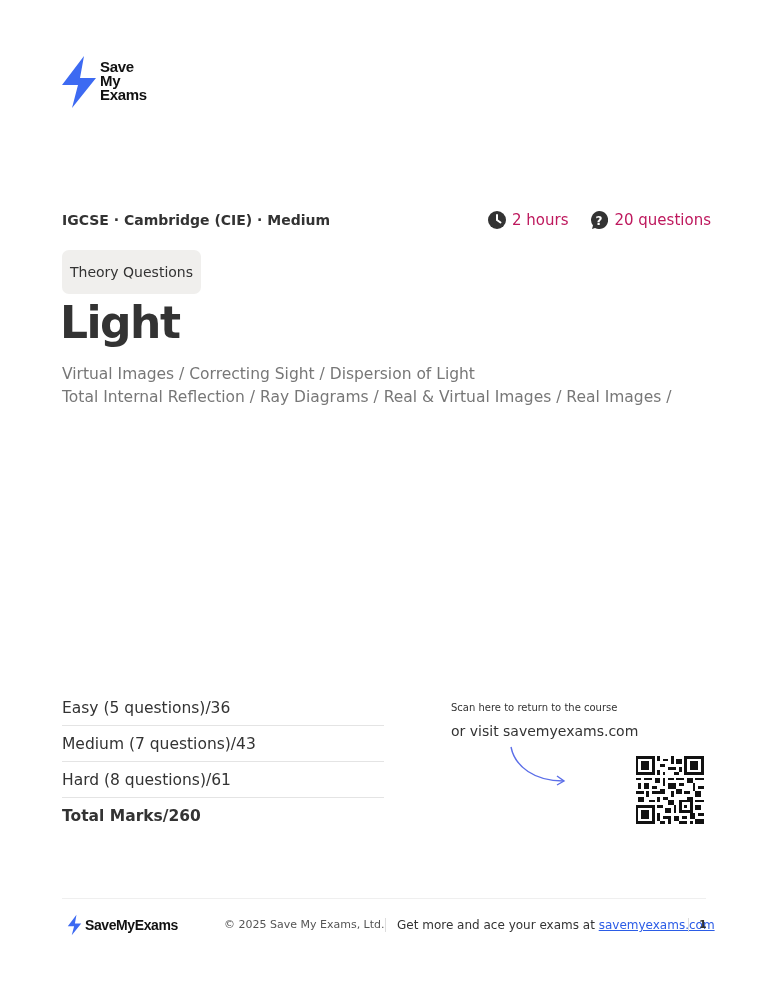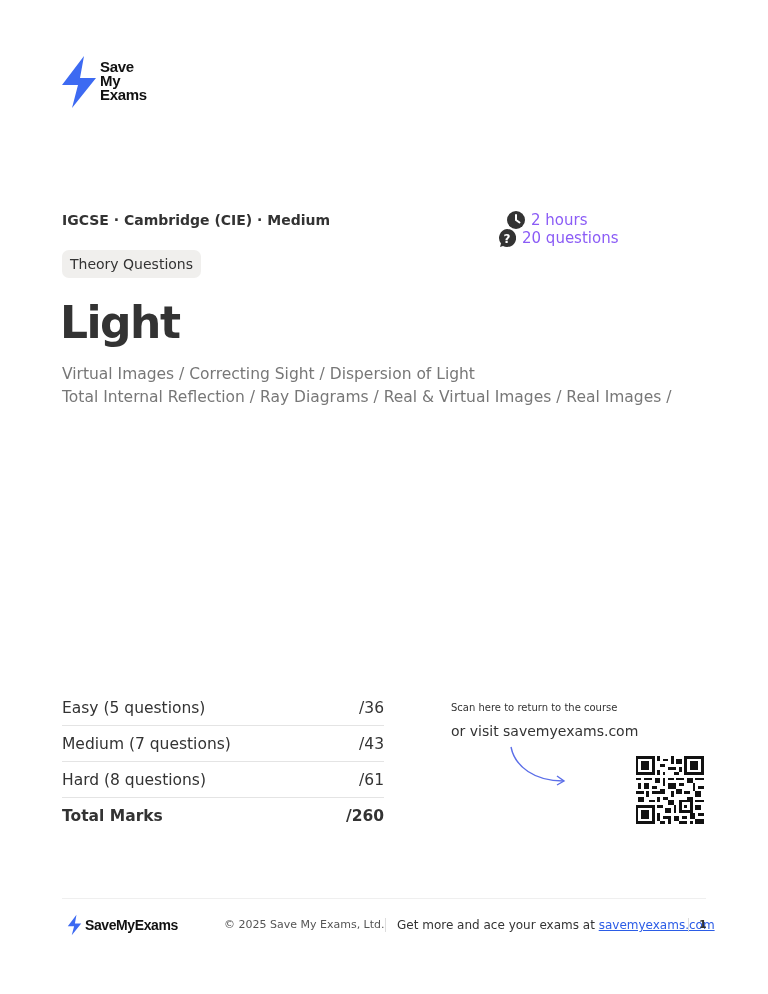--- a/index.html
+++ b/index.html
@@ -18,46 +18,46 @@
     font-family: "Liberation Sans", sans-serif; font-weight: bold;
     font-size: 15px; line-height: 14px; color: #111111; letter-spacing: -0.3px;
   }
   .logo-text div { display: block; }
 
   
   .breadcrumb {
     left: 62px; top: 212px; font-size: 14px; font-weight: bold; color: #333;
     white-space: nowrap;
   }
-  .meta-right { top: 211px; left: 476px; display: flex; align-items: center; font-size: 15px; color: #8b5cf6; white-space: nowrap; flex-direction: column; }
+  .meta-right { top: 211px; left: 488px; display: flex; align-items: center; font-size: 15px; color: #be185d; white-space: nowrap; }
   .meta-item { display: flex; align-items: center; }
   .meta-item + .meta-item { margin-left: 22px; }
   .meta-icon { width: 18px; height: 18px; margin-right: 6px; }
 
   .tag {
-    left: 62px; top: 250px; height: 28px; padding: 0 8px;
+    left: 62px; top: 250px; height: 28px; padding: 8px 8px;
     background: #f0efed; border-radius: 7px;
     font-size: 14px; line-height: 28px; color: #333;
     white-space: nowrap;
   }
 
   .title {
     left: 60px; top: 288px; font-size: 44px; font-weight: bold; color: #333;
     letter-spacing: -1.5px; line-height: 70px; white-space: nowrap;
   }
 
   .topics {
     left: 62px; top: 363px; width: 660px;
     font-size: 15.5px; line-height: 23px; color: #777777;
   }
 
   
   .marks { left: 62px; top: 690px; width: 322px; }
   .marks-row {
-    display: flex; justify-content: space-between; align-items: center;
+    display: flex; justify-content: flex-start; align-items: center;
     height: 35px; font-size: 15.5px; color: #333;
     border-bottom: 1px solid #e4e4e4;
   }
   .marks-row.total { border-bottom: none; font-weight: bold; }
 
   
   .scan-title { left: 451px; top: 702px; font-size: 10px; font-weight: normal; color: #333; white-space: nowrap; }
   .scan-sub { left: 451px; top: 723px; font-size: 14px; color: #333; white-space: nowrap; }
   .arrow { left: 505px; top: 745px; }
   .qr { left: 633px; top: 756px; width: 73px; height: 68px; }

